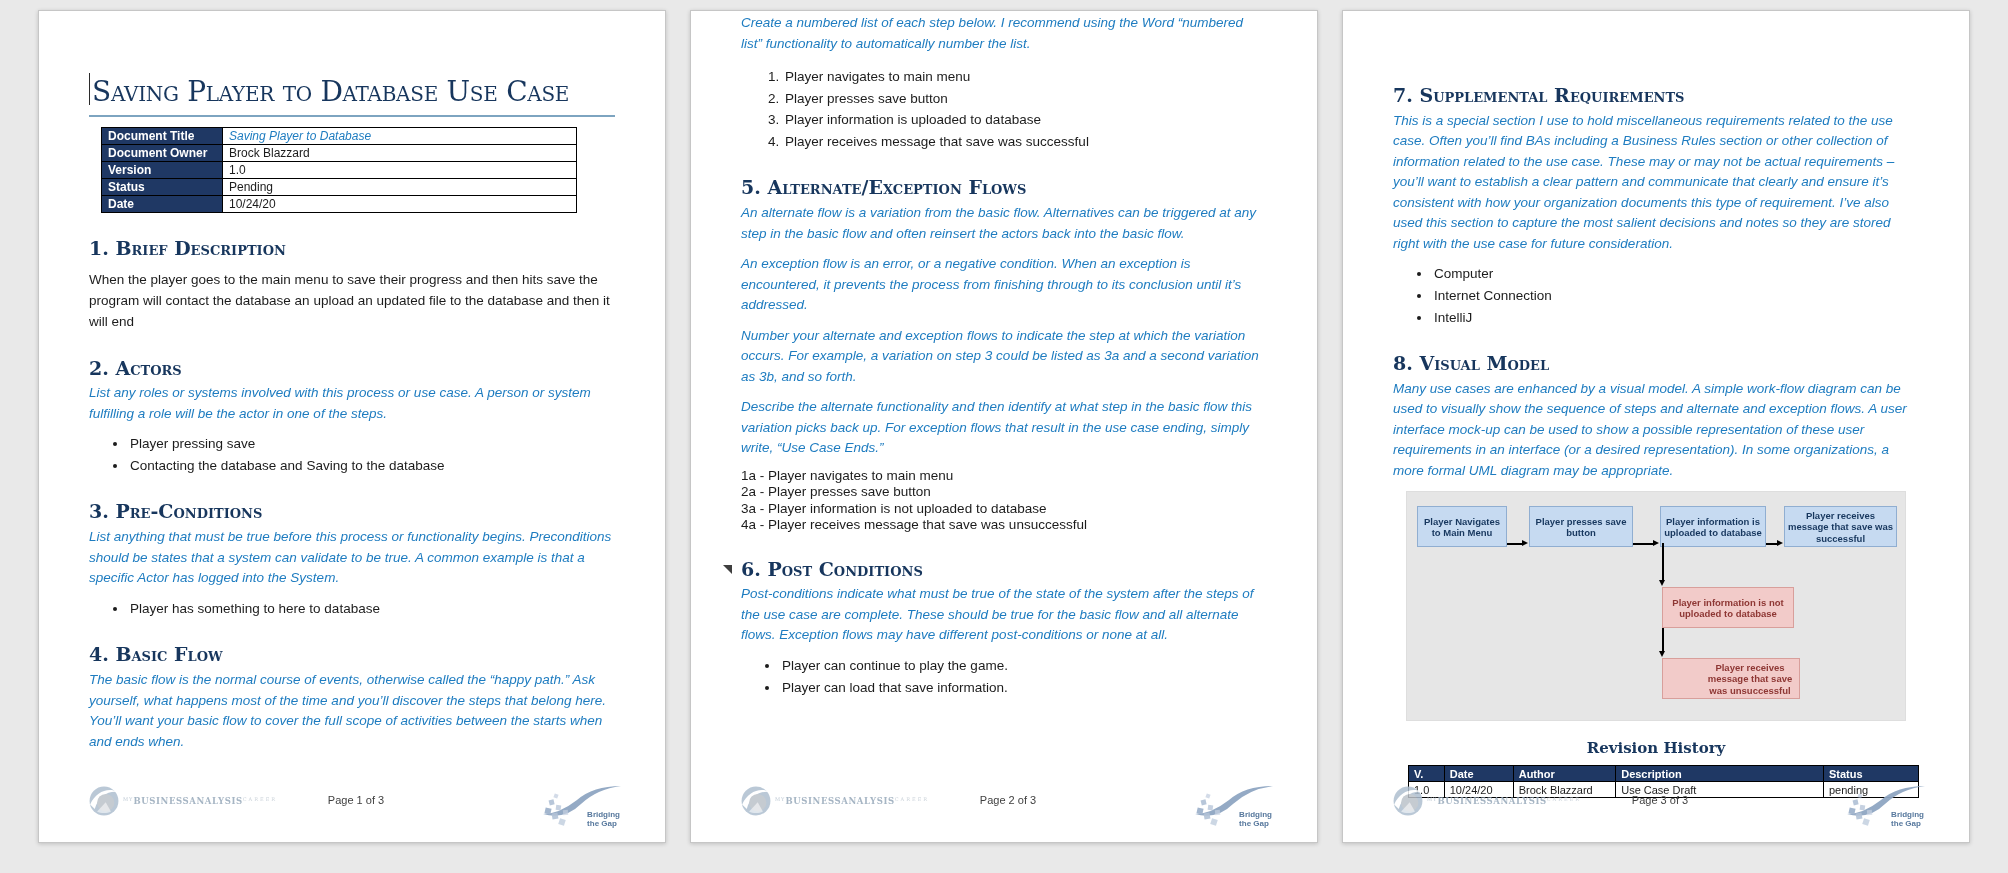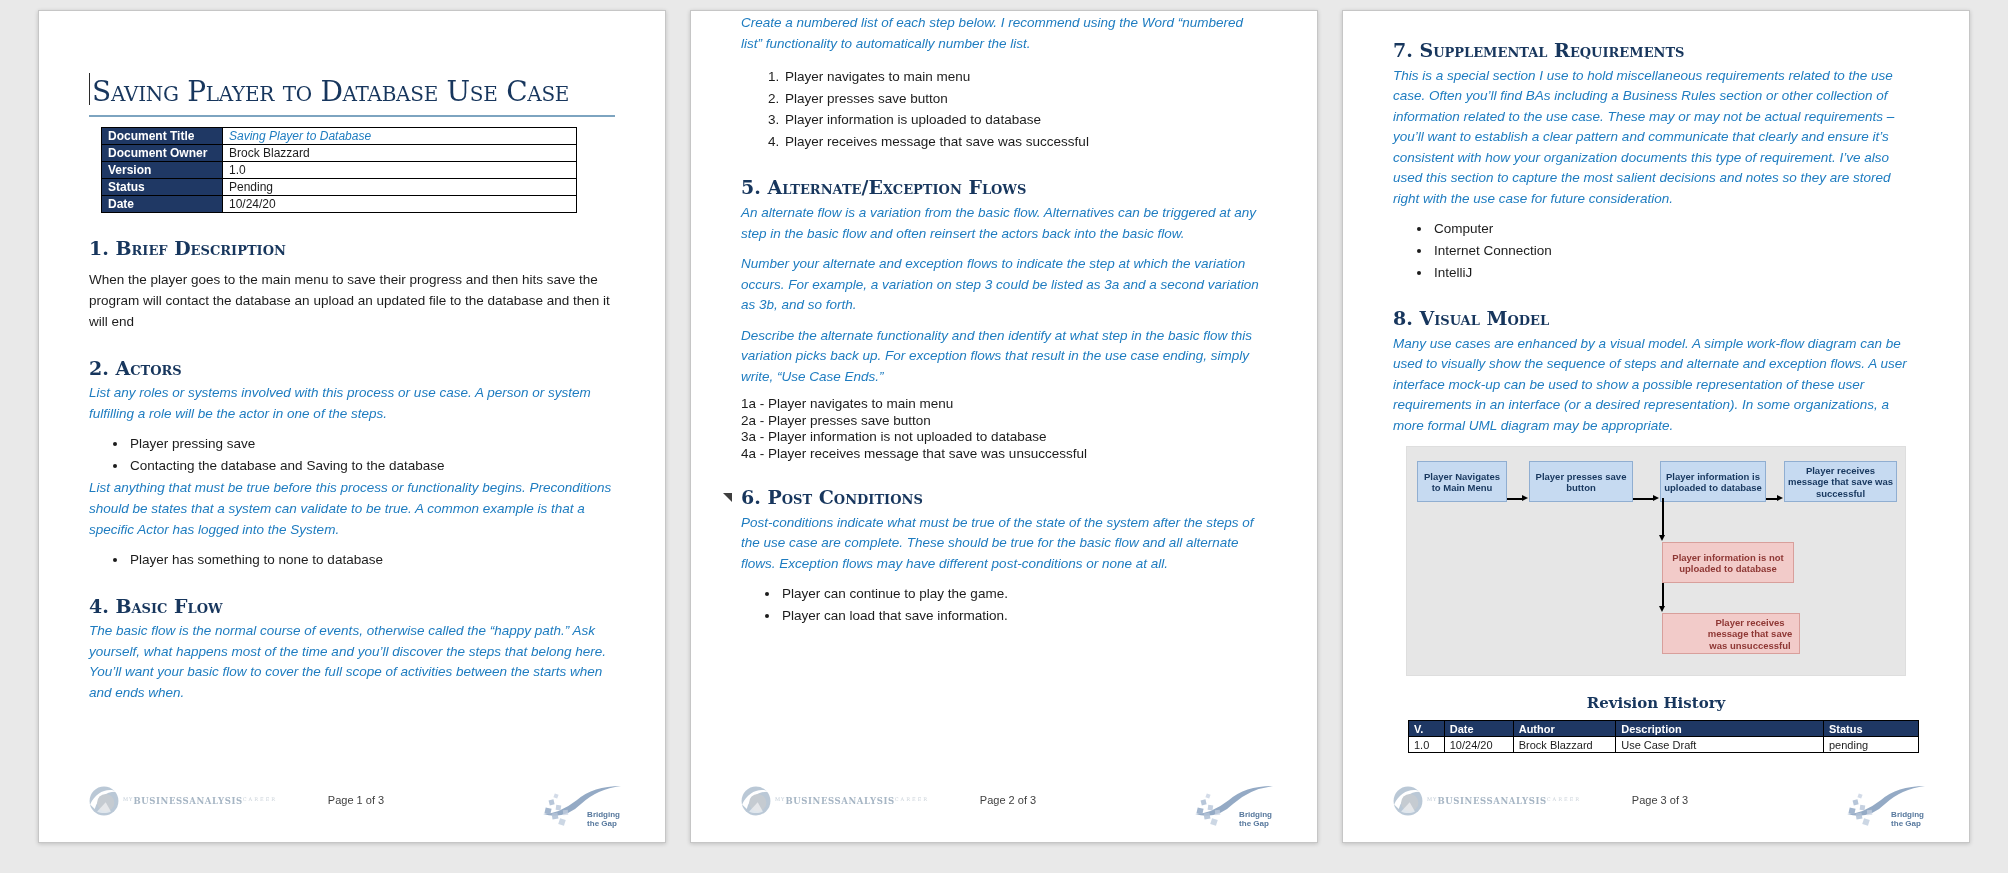--- a/index.html
+++ b/index.html
@@ -25,21 +25,21 @@
   .note{color:#1e7cc0;font-style:italic;margin:2px 0 0;line-height:1.52;}
   .note + .note{margin-top:10px;}
   .body-text{margin:9px 0 0;line-height:1.55;}
   ul.blt{margin:9px 0 0;padding-left:39px;list-style:disc;}
   ul.blt li{line-height:1.6;padding-left:2px;}
   ol.num{margin:12px 0 0;padding-left:42px;}
   ol.num li{line-height:1.6;padding-left:2px;}
   .flows{margin:9px 0 0;}
   .flows div{line-height:1.22;}
   .first-p2{}
-  .first-p3{margin-top:28px;}
+  .first-p3{margin-top:73px;}
 
   
   .collapse{position:absolute;left:-18px;top:7px;width:0;height:0;cursor:pointer;
             border-top:9px solid #3f3f3f;border-left:9px solid transparent;}
 
   
   table.info{border-collapse:collapse;margin:10px 0 0 12px;font-size:12px;width:476px;table-layout:fixed;}
   table.info td{border:1px solid #000;padding:1px 6px;height:12px;overflow:hidden;}
   table.info td.lbl{background:#1f3864;color:#ffffff;font-weight:bold;width:108px;}
   .val-blue{color:#1e7cc0;font-style:italic;}
@@ -118,23 +118,24 @@
     <h2 class="sec-h">1. Brief Description</h2>
     <p class="body-text">When the player goes to the main menu to save their progress and then hits save the program will contact the database an upload an updated file to the database and then it will end</p>
 
     <h2 class="sec-h">2. Actors</h2>
     <p class="note">List any roles or systems involved with this process or use case. A person or system fulfilling a role will be the actor in one of the steps.</p>
     <ul class="blt">
       <li>Player pressing save</li>
       <li>Contacting the database and Saving to the database</li>
     </ul>
 
+    <h2 class="sec-h">3. Pre-Conditions</h2>
     <p class="note">List anything that must be true before this process or functionality begins. Preconditions should be states that a system can validate to be true. A common example is that a specific Actor has logged into the System.</p>
     <ul class="blt">
-      <li>Player has something to none to database</li>
+      <li>Player has something to here to database</li>
     </ul>
 
     <h2 class="sec-h">4. Basic Flow</h2>
     <p class="note">The basic flow is the normal course of events, otherwise called the “happy path.” Ask yourself, what happens most of the time and you’ll discover the steps that belong here. You’ll want your basic flow to cover the full scope of activities between the starts when and ends when.</p>
 
     <div class="footer">
       <div class="logo-left">
         <svg width="30" height="30" viewBox="0 0 26 26">
           <circle cx="13" cy="13" r="12.5" fill="#aebfd0"></circle>
           <path d="M1 16 C6 5 16 1 25 5 C16 4 8 9 5 20 Z" fill="#ffffff"></path>
@@ -172,20 +173,21 @@
     <p class="note first-p2">Create a numbered list of each step below. I recommend using the Word “numbered list” functionality to automatically number the list.</p>
     <ol class="num">
       <li>Player navigates to main menu</li>
       <li>Player presses save button</li>
       <li>Player information is uploaded to database</li>
       <li>Player receives message that save was successful</li>
     </ol>
 
     <h2 class="sec-h">5. Alternate/Exception Flows</h2>
     <p class="note">An alternate flow is a variation from the basic flow. Alternatives can be triggered at any step in the basic flow and often reinsert the actors back into the basic flow.</p>
+    <p class="note">An exception flow is an error, or a negative condition. When an exception is encountered, it prevents the process from finishing through to its conclusion until it’s addressed.</p>
     <p class="note">Number your alternate and exception flows to indicate the step at which the variation occurs. For example, a variation on step 3 could be listed as 3a and a second variation as 3b, and so forth.</p>
     <p class="note">Describe the alternate functionality and then identify at what step in the basic flow this variation picks back up. For exception flows that result in the use case ending, simply write, “Use Case Ends.”</p>
     <div class="flows">
       <div>1a - Player navigates to main menu</div>
       <div>2a - Player presses save button</div>
       <div>3a - Player information is not uploaded to database</div>
       <div>4a - Player receives message that save was unsuccessful</div>
     </div>
 
     <h2 class="sec-h">

